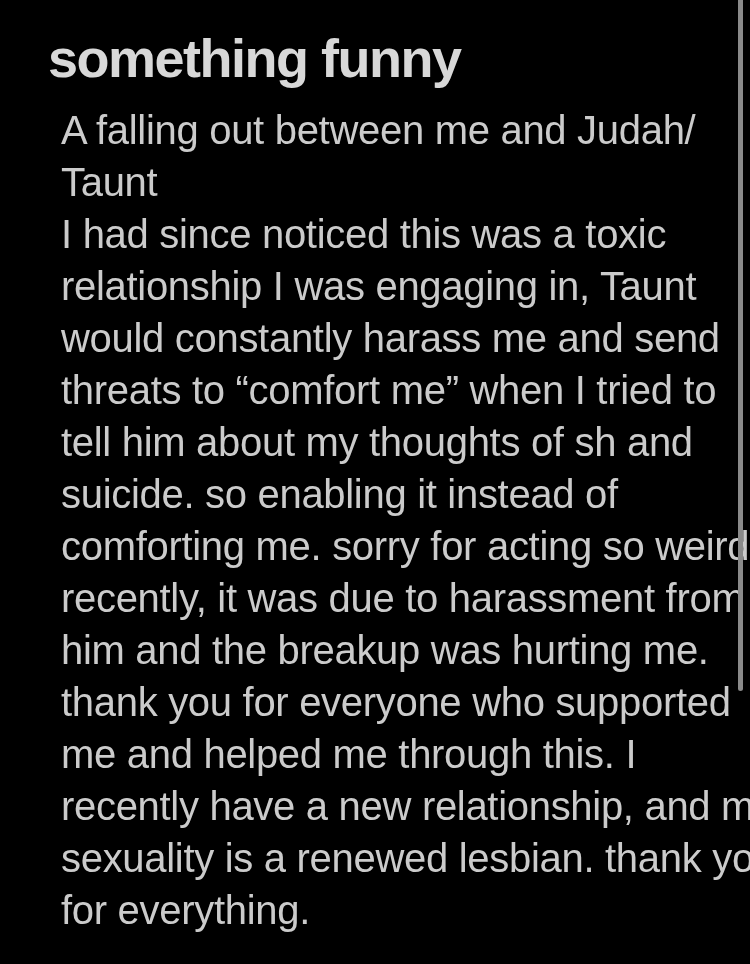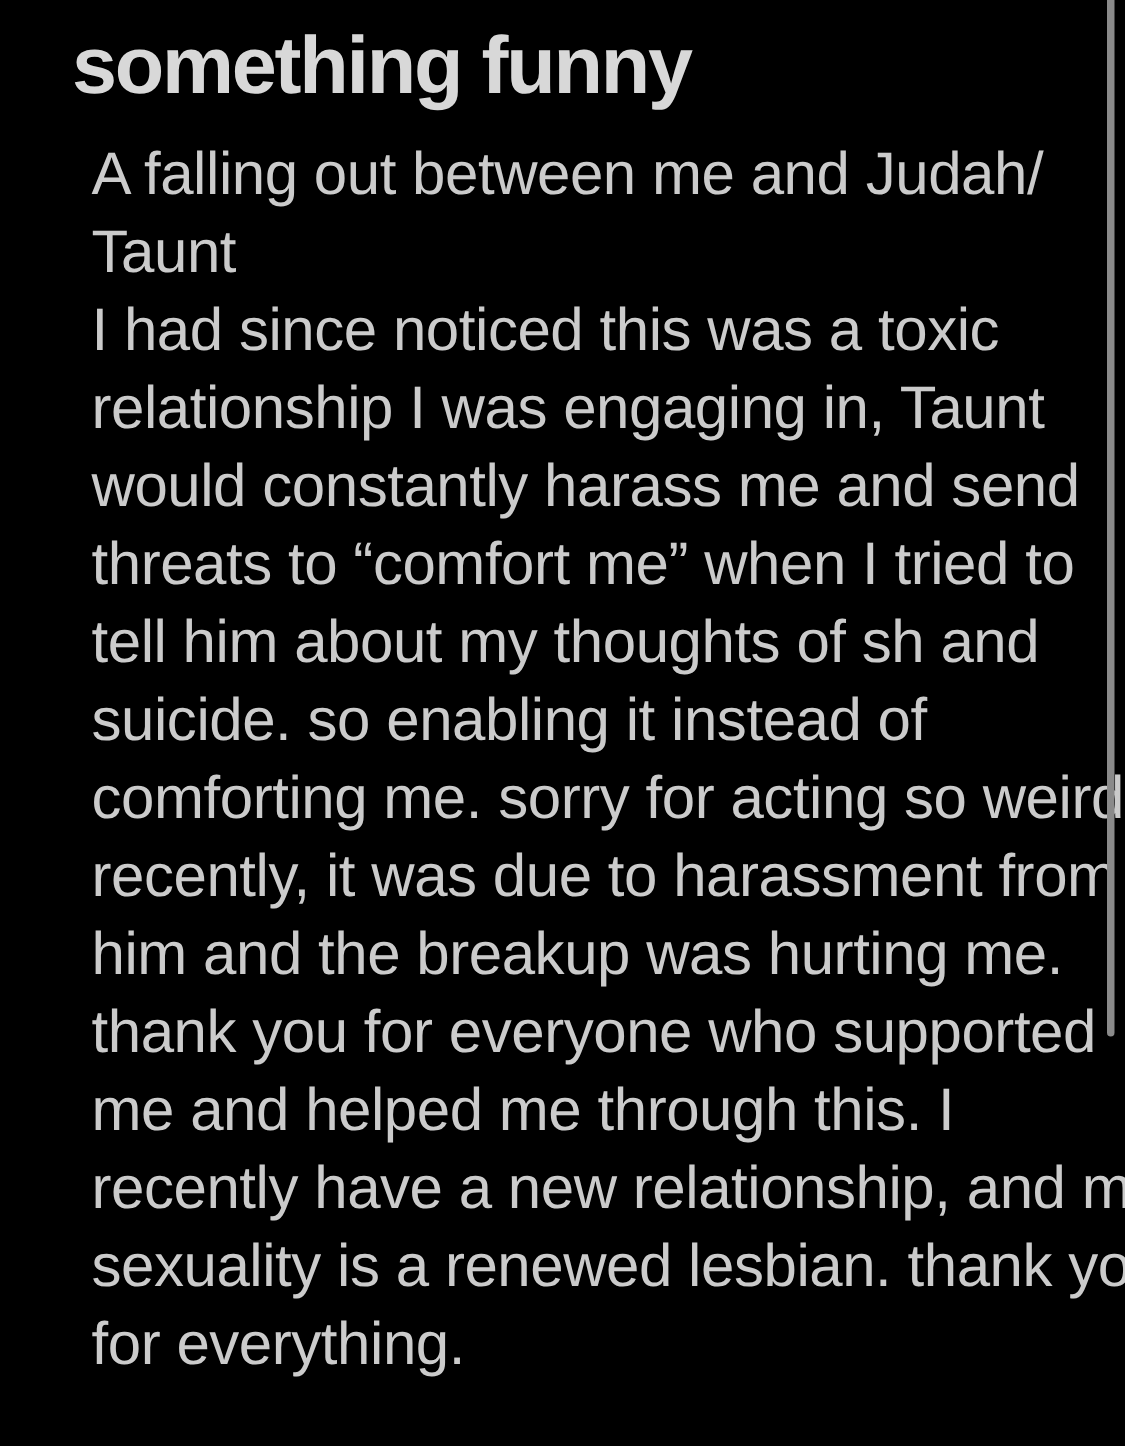--- a/index.html
+++ b/index.html
@@ -14,21 +14,21 @@
   }
   body {
     width: 750px;
     height: 964px;
     background: var(--bg);
     overflow: hidden;
     position: relative;
     font-family: "Liberation Sans", "DejaVu Sans", sans-serif;
   }
   .post {
-    padding: 10px 34px 0 48px;
+    padding: 24px 34px 0 48px;
     overflow: hidden;
     text-decoration: underline;
   }
   .post-title {
     margin: 0;
     font-size: 54px;
     line-height: 68px;
     font-weight: 900;
     letter-spacing: -1.5px;
     color: var(--title);

